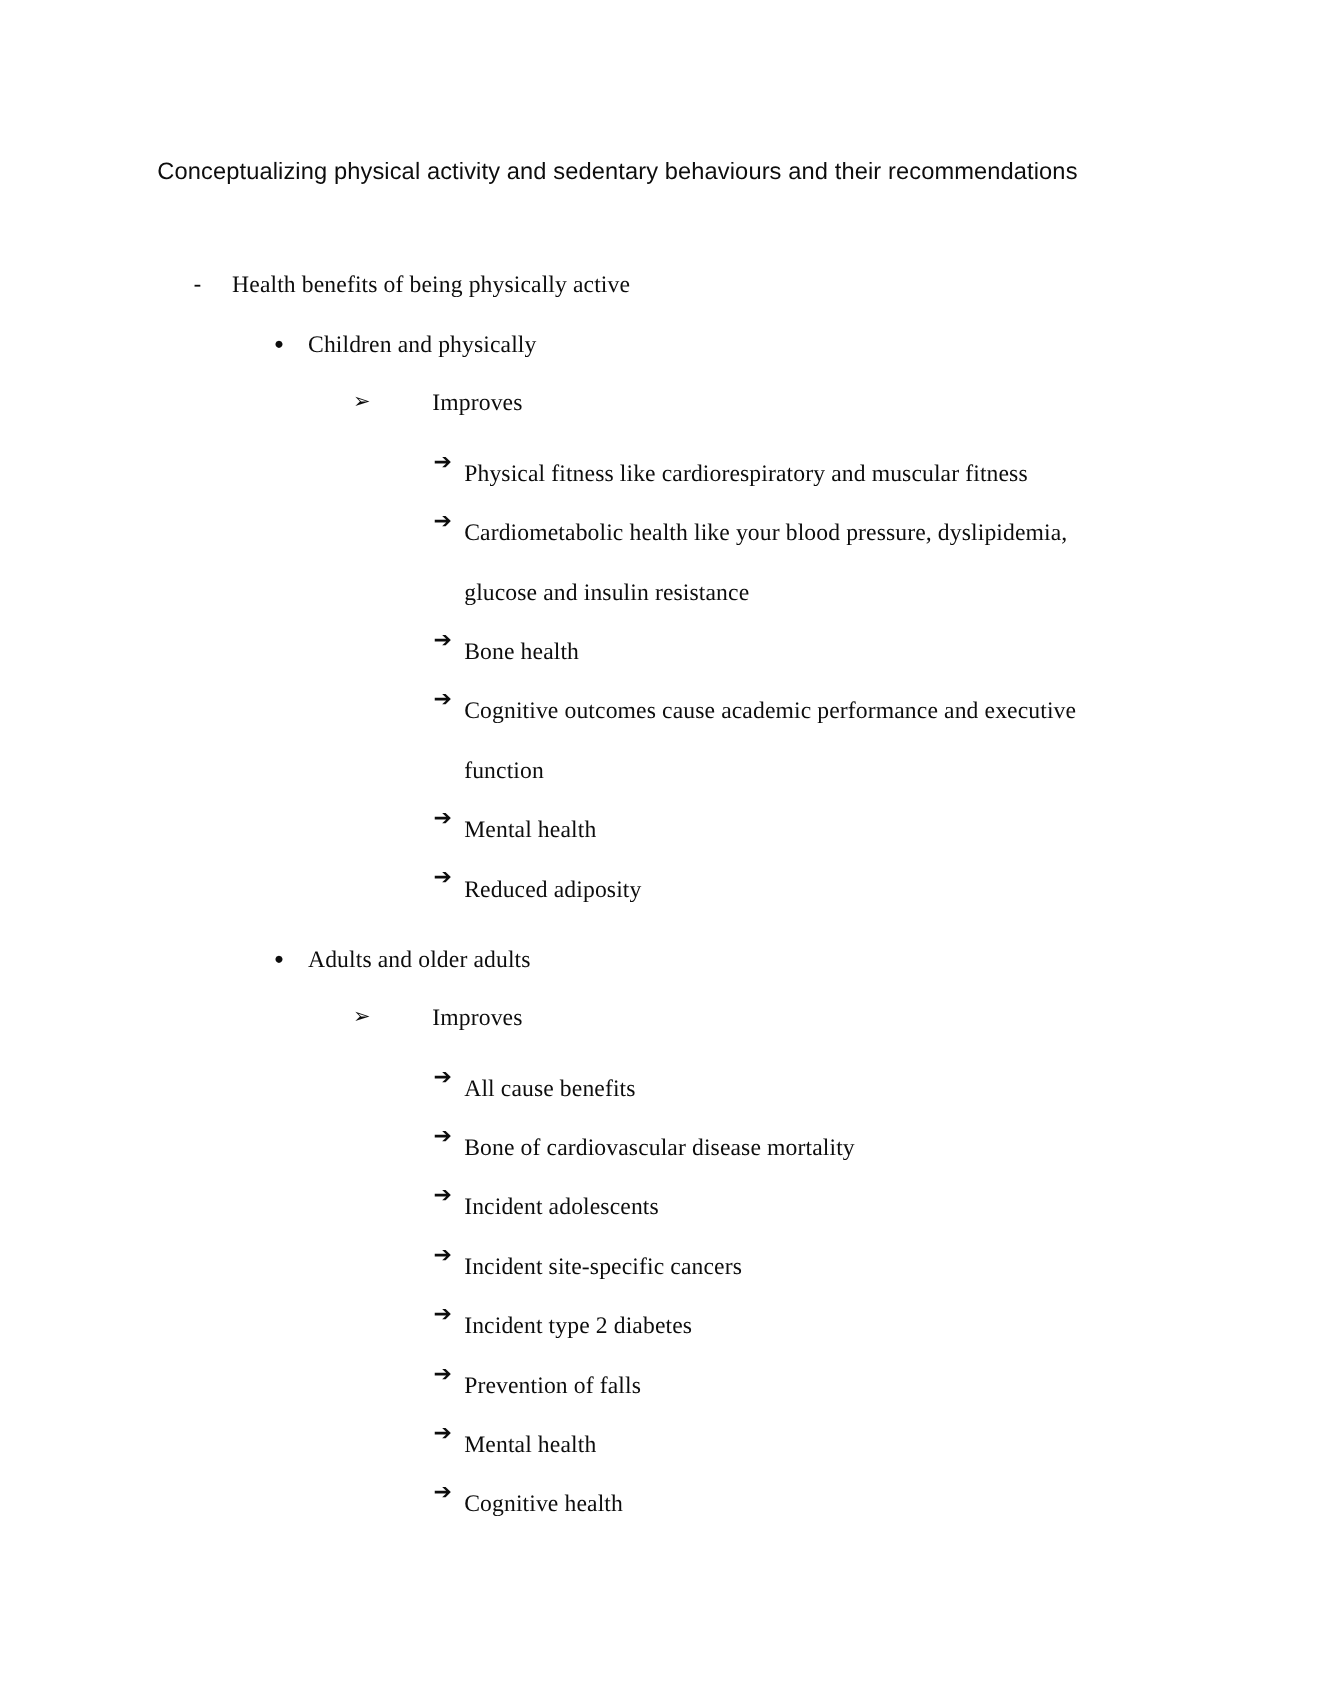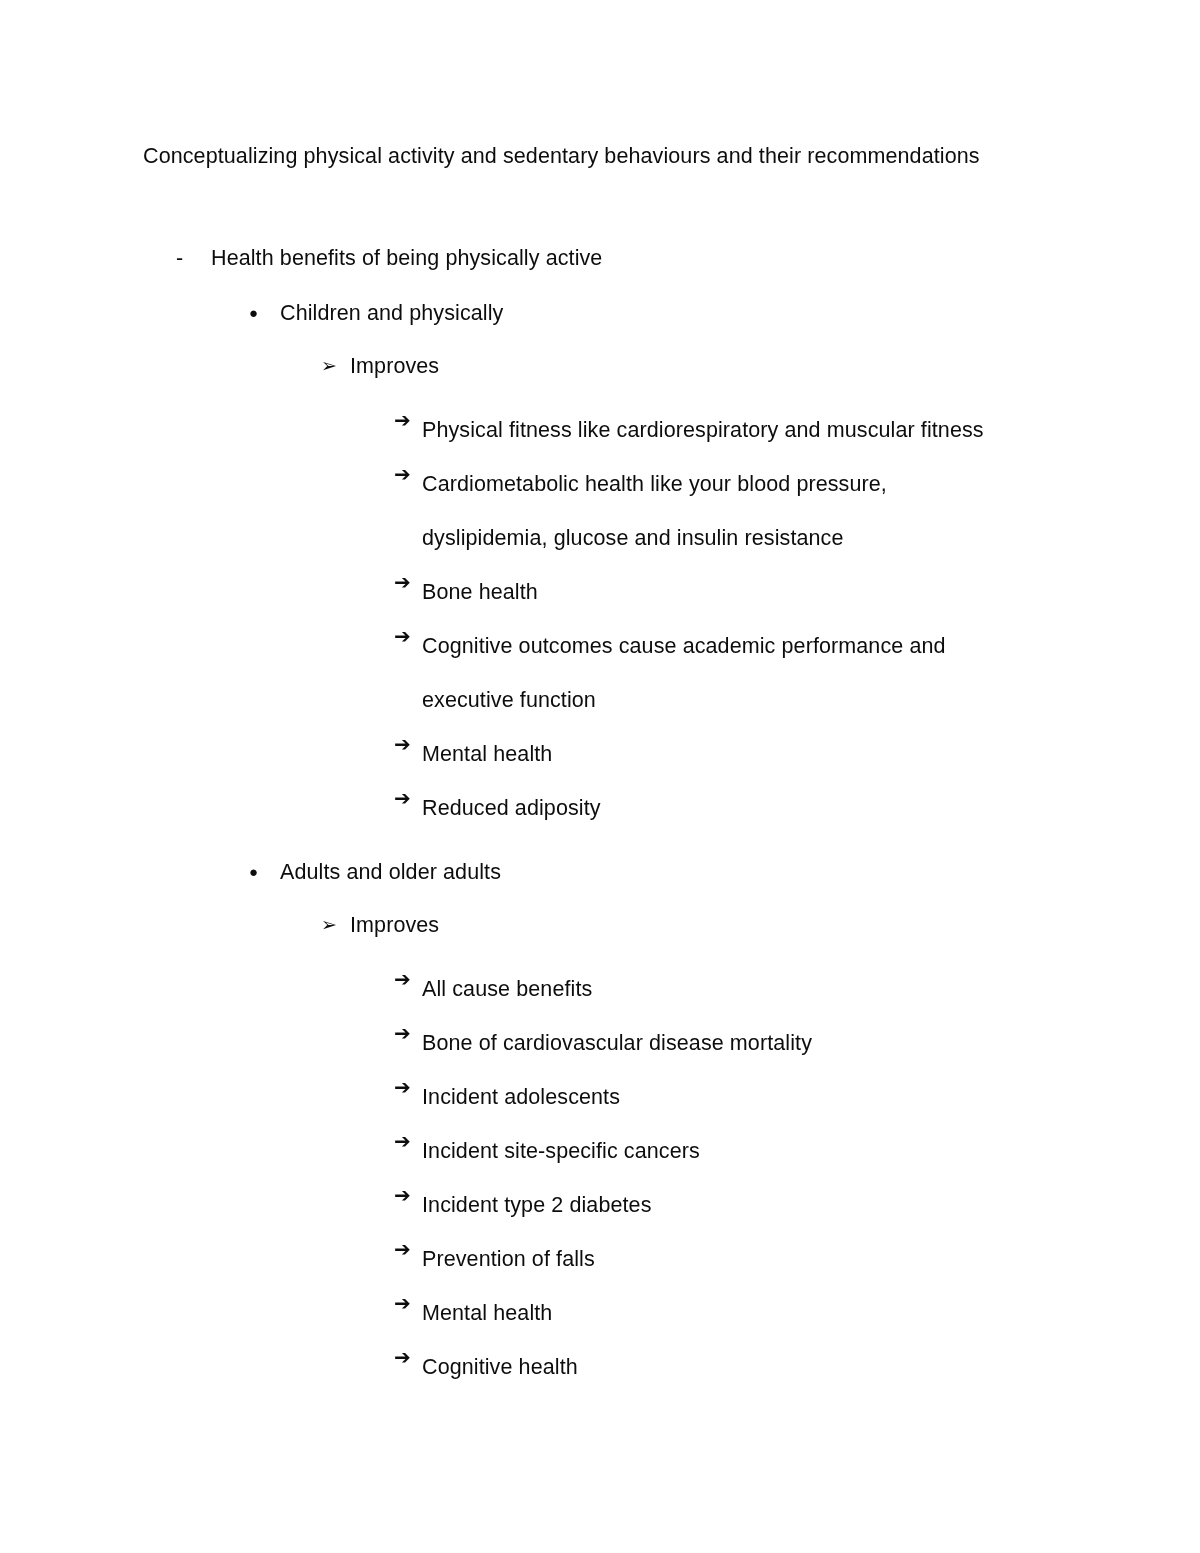--- a/index.html
+++ b/index.html
@@ -45,36 +45,37 @@
     letter-spacing: 0.1px;
     margin-bottom: 20px;
   }
   .row .marker {
     flex: 0 0 auto;
     text-align: left;
     user-select: none;
   }
   .row .txt {
     flex: 1 1 auto;
+    font-family: Liberation Serif, serif;
   }
 
   
   .lvl1 { padding-left: 176px; }
   .lvl1 .marker { width: 35px; font-size: 21.5px; }
   .lvl1 .txt { max-width: 700px; }
 
   
   .lvl2 { padding-left: 249px; }
   .lvl2 .marker { width: 31px; font-size: 15px; line-height: 34px; }
   .lvl2 .txt { max-width: 660px; }
 
   
   .lvl3 { padding-left: 321px; }
   .lvl3 .marker { width: 29px; font-size: 19px; line-height: 34px; }
-  .lvl3 .txt { max-width: 600px; }
+  .lvl3 .txt { max-width: 600px; margin-left: 43px; }
 
   
   .lvl4 { padding-left: 394px; }
   .lvl4 .marker { width: 28px; font-size: 20px; line-height: 34px; }
   .lvl4 .txt {
     max-width: 585px;
     line-height: 54px;
   }
   .lvl4 { margin-bottom: 0; }
   .lvl4 + .lvl4 { margin-top: 0; }

